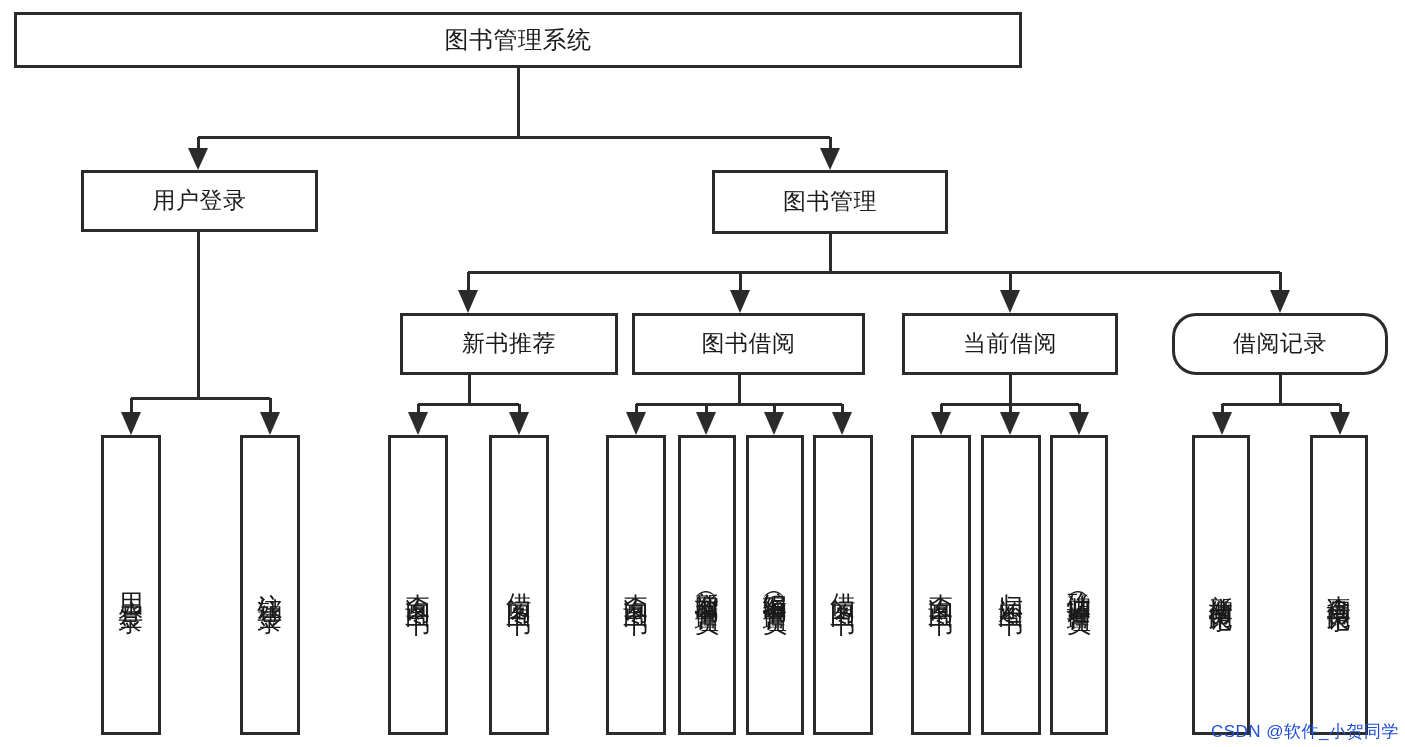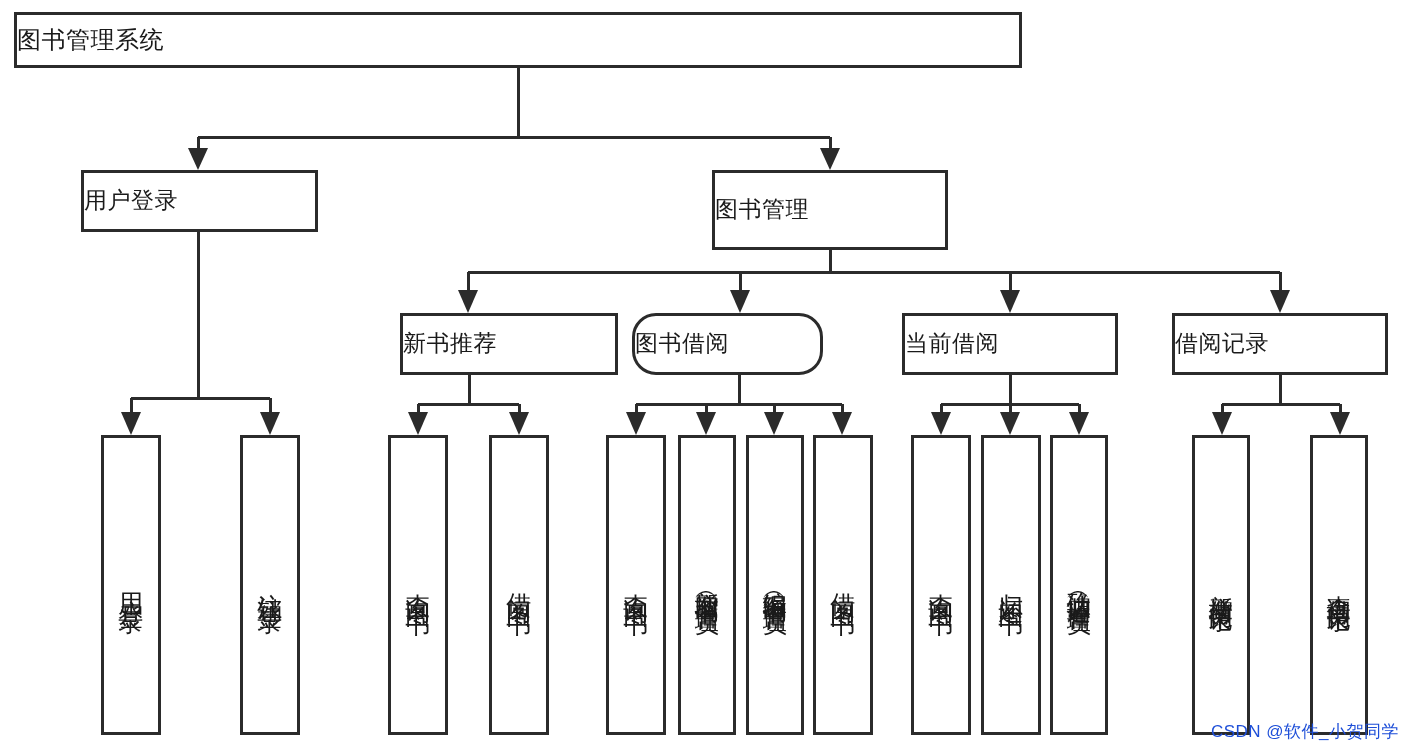--- a/index.html
+++ b/index.html
@@ -31,20 +31,21 @@
   #wires polygon{ fill:#2b2b2b; }
 
   
   .node{
     position:absolute;
     box-sizing:border-box;
     border:3px solid #2b2b2b;
     background:#ffffff;
     display:flex;
     align-items:center;
+    justify-content:center;
     color:#1a1a1a;
   }
   .node .lbl{
     display:block;
     text-align:center;
     line-height:1.18;
     letter-spacing:0.5px;
   }
   
   .node.horiz .lbl{
@@ -152,34 +153,34 @@
     <polygon points="1330,412 1350,412 1340,435"></polygon>
   </svg>
 
   <div class="node horiz root" style="left:14px;top:12px;width:1008px;height:56px;">
     <span class="lbl">图书管理系统</span>
   </div>
 
   <div class="node horiz" style="left:81px;top:170px;width:237px;height:62px;">
     <span class="lbl">用户登录</span>
   </div>
-  <div class="node horiz" style="left:712px;top:170px;width:236px;height:80px;">
+  <div class="node horiz" style="left:712px;top:170px;width:236px;height:64px;">
     <span class="lbl">图书管理</span>
   </div>
 
   <div class="node horiz" style="left:360px;top:313px;width:218px;height:62px;margin-left:40px;">
     <span class="lbl">新书推荐</span>
   </div>
-  <div class="node horiz" style="left:632px;top:313px;width:191px;height:62px;border-radius:24px;">
+  <div class="node horiz" style="left:632px;top:313px;width:233px;height:62px;">
     <span class="lbl">图书借阅</span>
   </div>
   <div class="node horiz" style="left:902px;top:313px;width:216px;height:62px;">
     <span class="lbl">当前借阅</span>
   </div>
-  <div class="node horiz" style="left:1172px;top:313px;width:216px;height:62px;">
+  <div class="node horiz" style="left:1172px;top:313px;width:216px;height:62px;border-radius:24px;">
     <span class="lbl">借阅记录</span>
   </div>
 
   <div class="node vert" style="left:101px;top:435px;width:60px;height:300px;">
     <span class="lbl">用户登录</span>
   </div>
   <div class="node vert" style="left:240px;top:435px;width:60px;height:300px;">
     <span class="lbl">注销登录</span>
   </div>
 

